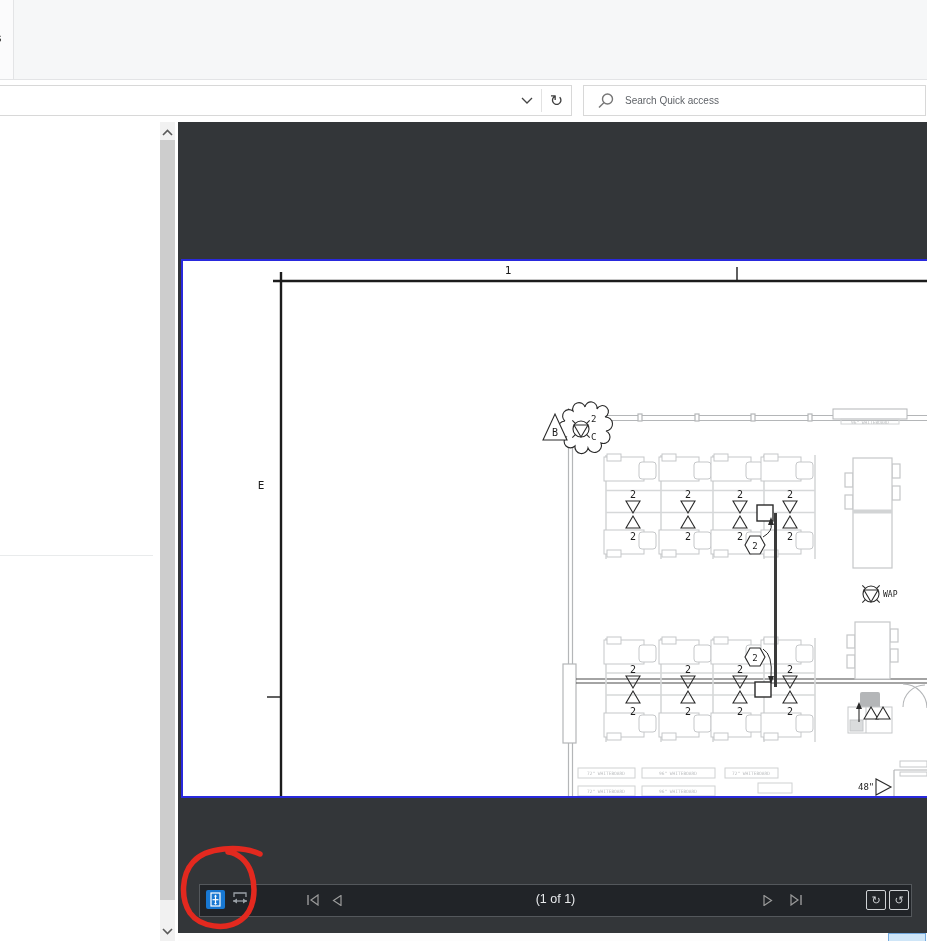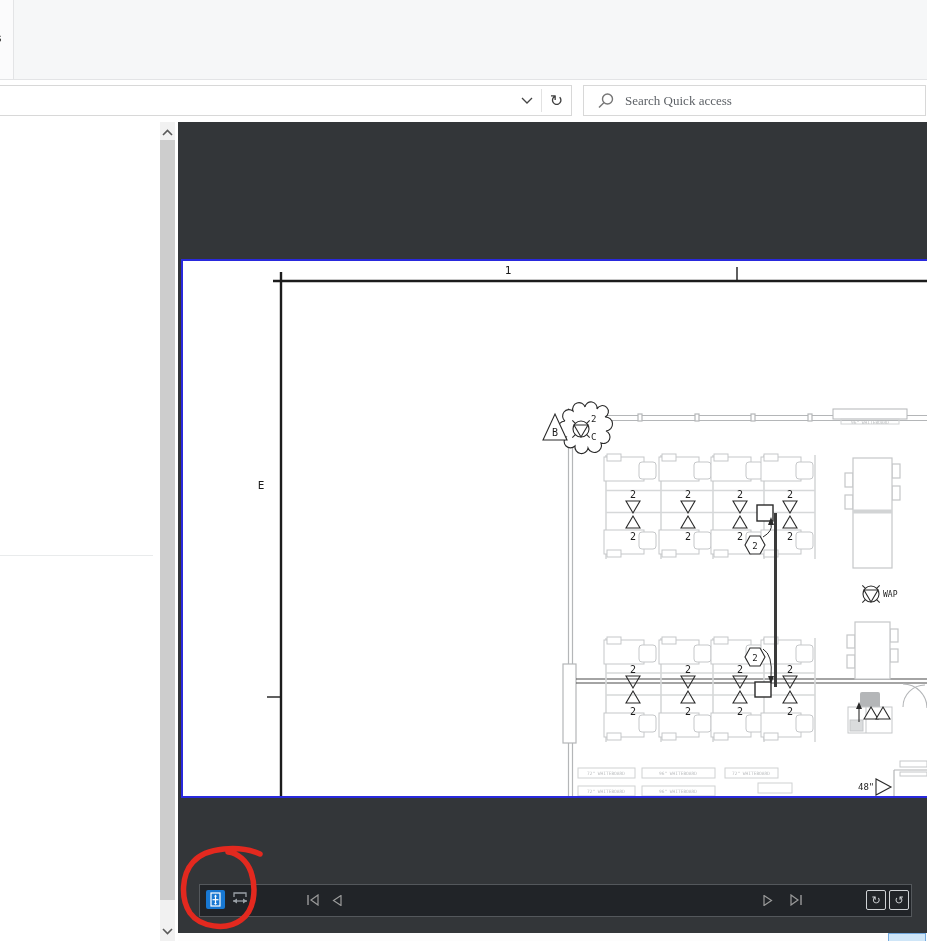--- a/index.html
+++ b/index.html
@@ -13,21 +13,21 @@
   .ribbon-clip{left:-5px;top:30px;font-size:13px;color:#3b3b3b;}
 
   
   .addr-row{left:0;top:80px;width:927px;height:42px;background:#ffffff;}
   .addr-bar{left:-8px;top:5px;width:578px;height:29px;border:1px solid #d8d8d8;background:#fff;}
   .addr-btn{top:0;width:29px;height:29px;display:flex;align-items:center;justify-content:center;}
   .addr-sep{left:548px;top:3px;width:1px;height:23px;background:#e2e2e2;}
   .refresh-glyph{font-size:16px;color:#3f3f3f;line-height:1;}
   .search-box{left:583px;top:85px;width:341px;height:29px;border:1px solid #d8d8d8;background:#fff;display:flex;align-items:center;}
   .search-box svg{margin-left:14px;flex:0 0 auto;}
-  .search-input{border:none;outline:none;margin-left:9px;width:280px;font-family:Liberation Serif, serif;font-size:13px;color:#444;background:transparent;}
+  .search-input{border:none;outline:none;margin-left:9px;width:280px;font-family:Liberation Sans, sans-serif;font-size:10px;color:#444;background:transparent;}
   .search-input::placeholder{color:#5f6368;opacity:1;}
 
   
   .left-panel{left:0;top:122px;width:153px;height:819px;background:#ffffff;}
   .panel-divider{left:0;top:433px;width:153px;height:1px;background:#e9ebec;}
   .vsb{left:160px;top:122px;width:15px;height:819px;background:#f1f1f1;}
   .vsb-btn{left:0;width:15px;height:15px;display:flex;align-items:center;justify-content:center;}
   .vsb-thumb{left:0;top:18px;width:15px;height:760px;background:#cdcdcd;}
 
   
@@ -320,20 +320,21 @@
         <svg width="14" height="12" viewBox="0 0 14 12">
           <line x1="2" y1="1" x2="2" y2="11" stroke="#9b9b9b" stroke-width="1.4"></line>
           <polygon points="12,1 12,11 5,6" fill="none" stroke="#9b9b9b" stroke-width="1.2"></polygon>
         </svg>
       </div>
       <div class="tb-item" style="left:132px;top:10px;">
         <svg width="11" height="11" viewBox="0 0 11 11">
           <polygon points="9,0.5 9,10.5 1.5,5.5" fill="none" stroke="#9b9b9b" stroke-width="1.2"></polygon>
         </svg>
       </div>
+      <div class="abs pg-ind">(1 of 1)</div>
       <div class="tb-item" style="left:562px;top:10px;">
         <svg width="11" height="11" viewBox="0 0 11 11">
           <polygon points="2,0.5 2,10.5 9.5,5.5" fill="none" stroke="#9b9b9b" stroke-width="1.2"></polygon>
         </svg>
       </div>
       <div class="tb-item" style="left:589px;top:9px;">
         <svg width="14" height="12" viewBox="0 0 14 12">
           <polygon points="2,1 2,11 9,6" fill="none" stroke="#9b9b9b" stroke-width="1.2"></polygon>
           <line x1="12" y1="1" x2="12" y2="11" stroke="#9b9b9b" stroke-width="1.4"></line>
         </svg>

